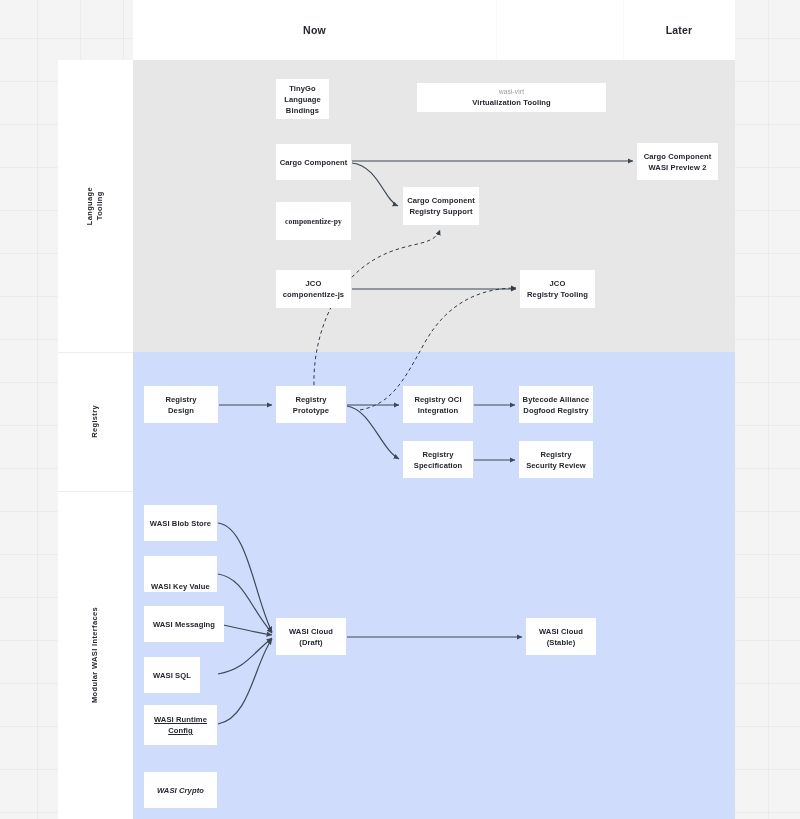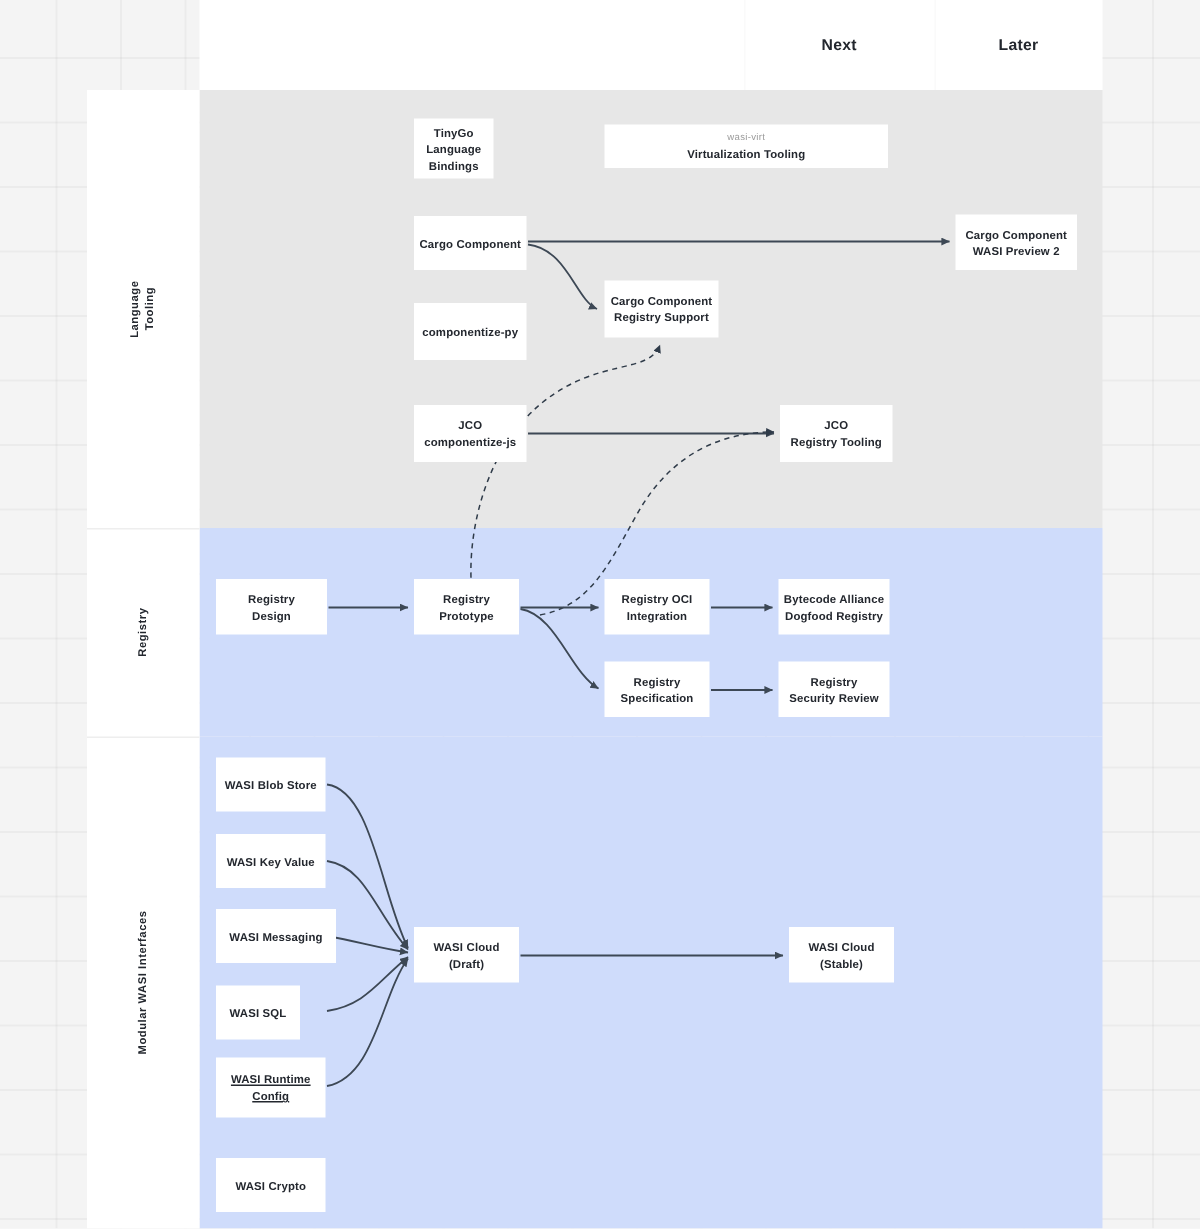--- a/index.html
+++ b/index.html
@@ -146,21 +146,21 @@
 
 <div id="canvas"></div>
 
 <div id="lane-bands">
     <div class="lane-band" style="top: 60px; height: 292px; background: rgb(231, 231, 231);"></div>
     <div class="lane-band" style="top: 352px; height: 139px; background: rgb(207, 220, 251);"></div>
     <div class="lane-band" style="top: 491px; height: 328px; background: rgb(207, 220, 251);"></div>
   </div>
 
 <div id="header-row">
-    <div class="header-cell" style="left: 363px; width: 127px;">Next</div>
+    <div class="header-cell" style="left: 0px; width: 363px;">Now</div>
     <div class="header-div" style="left: 363px;"></div>
     <div class="header-cell" style="left: 490px; width: 112px;">Later</div>
     <div class="header-div" style="left: 490px;"></div>
   </div>
 
 <div id="label-col">
     <div class="lane-label" style="top: 0px; height: 292px;">
       <span>Language
 Tooling</span>
     </div>
@@ -201,36 +201,36 @@
       <path d="M 218,724 C 250,718 254,664 272,639" fill="none" stroke="#3d4855" stroke-width="1.2" marker-end="url(#arrow-solid)"></path>
       <path d="M 347,637 L 522,637" fill="none" stroke="#3d4855" stroke-width="1.2" marker-end="url(#arrow-solid)"></path>
     </g>
 </svg>
 
 <div id="nodes">
     <div class="node" style="left: 276px; top: 79px; width: 53px; height: 40px;">
       <div class="ttl">TinyGo Language
 Bindings</div>
     </div>
-    <div class="node" style="left: 403px; top: 83px; width: 189px; height: 29px;">
+    <div class="node" style="left: 417px; top: 83px; width: 189px; height: 29px;">
       <div class="sub">wasi-virt</div>
       <div class="ttl">Virtualization Tooling</div>
     </div>
     <div class="node" style="left: 276px; top: 144px; width: 75px; height: 36px;">
       <div class="ttl">Cargo Component</div>
     </div>
     <div class="node" style="left: 637px; top: 143px; width: 81px; height: 37px;">
       <div class="ttl">Cargo Component
 WASI Preview 2</div>
     </div>
     <div class="node" style="left: 403px; top: 187px; width: 76px; height: 38px;">
       <div class="ttl">Cargo Component
 Registry Support</div>
     </div>
-    <div class="node" style="left: 276px; top: 202px; width: 75px; height: 38px;">
+    <div class="node" style="left: 276px; top: 202px; width: 75px; height: 38px; font-family: Liberation Serif, serif;">
       <div class="ttl">componentize-py</div>
     </div>
     <div class="node" style="left: 276px; top: 270px; width: 75px; height: 38px;">
       <div class="ttl">JCO
 componentize-js</div>
     </div>
     <div class="node" style="left: 520px; top: 270px; width: 75px; height: 38px;">
       <div class="ttl">JCO
 Registry Tooling</div>
     </div>
@@ -254,34 +254,34 @@
       <div class="ttl">Registry
 Specification</div>
     </div>
     <div class="node" style="left: 519px; top: 441px; width: 74px; height: 37px;">
       <div class="ttl">Registry
 Security Review</div>
     </div>
     <div class="node" style="left: 144px; top: 505px; width: 73px; height: 36px; text-align: center;">
       <div class="ttl">WASI Blob Store</div>
     </div>
-    <div class="node" style="left: 144px; top: 556px; width: 73px; height: 36px;">
+    <div class="node" style="left: 144px; top: 556px; width: 73px; height: 36px; justify-content: flex-end;">
       <div class="ttl">WASI Key Value</div>
     </div>
     <div class="node" style="left: 144px; top: 606px; width: 80px; height: 36px;">
       <div class="ttl">WASI Messaging</div>
     </div>
     <div class="node" style="left: 144px; top: 657px; width: 56px; height: 36px;">
       <div class="ttl">WASI SQL</div>
     </div>
     <div class="node" style="left: 144px; top: 705px; width: 73px; height: 40px; text-decoration: underline;">
       <div class="ttl">WASI Runtime
 Config</div>
     </div>
-    <div class="node" style="left: 144px; top: 772px; width: 73px; height: 36px;">
+    <div class="node" style="left: 144px; top: 772px; width: 73px; height: 36px; font-style: italic;">
       <div class="ttl">WASI Crypto</div>
     </div>
     <div class="node" style="left: 276px; top: 618px; width: 70px; height: 37px;">
       <div class="ttl">WASI Cloud
 (Draft)</div>
     </div>
     <div class="node" style="left: 526px; top: 618px; width: 70px; height: 37px;">
       <div class="ttl">WASI Cloud
 (Stable)</div>
     </div>

